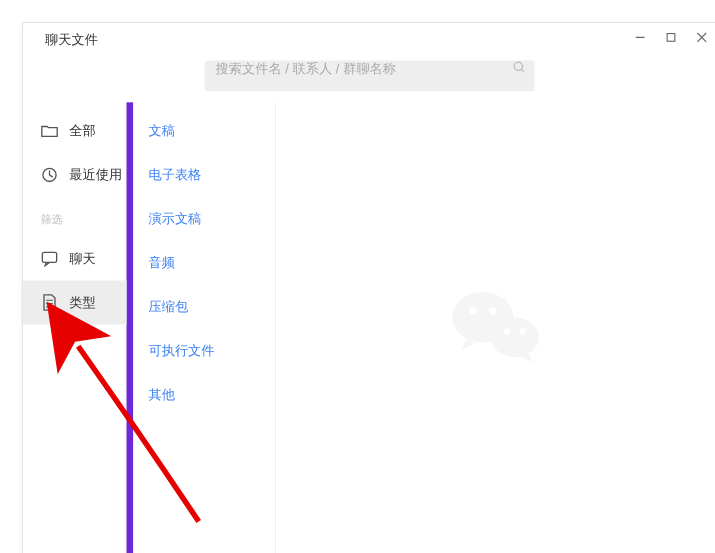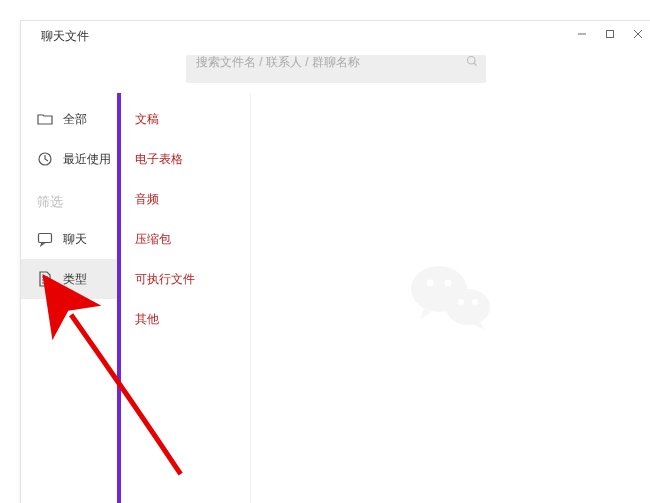--- a/index.html
+++ b/index.html
@@ -81,21 +81,21 @@
     color: #bbb;
     font-size: 12px;
   }
   .body {
     flex: 1;
     display: flex;
     min-height: 0;
   }
   .col1 {
     width: 100px;
-    border-right: 4px solid #6d28d9;
+    border-right: 6px solid #6d28d9;
     padding-top: 6px;
   }
   .col2 {
     width: 130px;
     border-right: 1px solid #f0f0f0;
     padding-top: 6px;
   }
   .col3 {
     flex: 1;
     position: relative;
@@ -117,31 +117,31 @@
   }
   .nav-item .icon {
     width: 16px;
     height: 16px;
     display: flex;
     align-items: center;
     justify-content: center;
     color: #555;
   }
   .section-label {
-    font-size: 13px;
+    font-size: 10px;
     color: #bbb;
     padding: 14px 0 8px 16px;
   }
   .type-item {
     height: 40px;
     display: flex;
     align-items: center;
     padding-left: 14px;
     font-size: 12px;
-    color: #b91c1c;
+    color: #3b82f6;
     cursor: pointer;
   }
   .wechat-logo {
     position: absolute;
     top: 50%;
     left: 50%;
     transform: translate(-50%, -50%);
     opacity: 0.08;
   }
   .arrow-overlay {
@@ -236,20 +236,23 @@
         <span>类型</span>
       </div>
     </div>
 
     <div class="col2">
       <div class="type-item">
           <span>文稿</span>
         </div>
       <div class="type-item">
           <span>电子表格</span>
+        </div>
+      <div class="type-item">
+          <span>演示文稿</span>
         </div>
       <div class="type-item">
           <span>音频</span>
         </div>
       <div class="type-item">
           <span>压缩包</span>
         </div>
       <div class="type-item">
           <span>可执行文件</span>
         </div>

